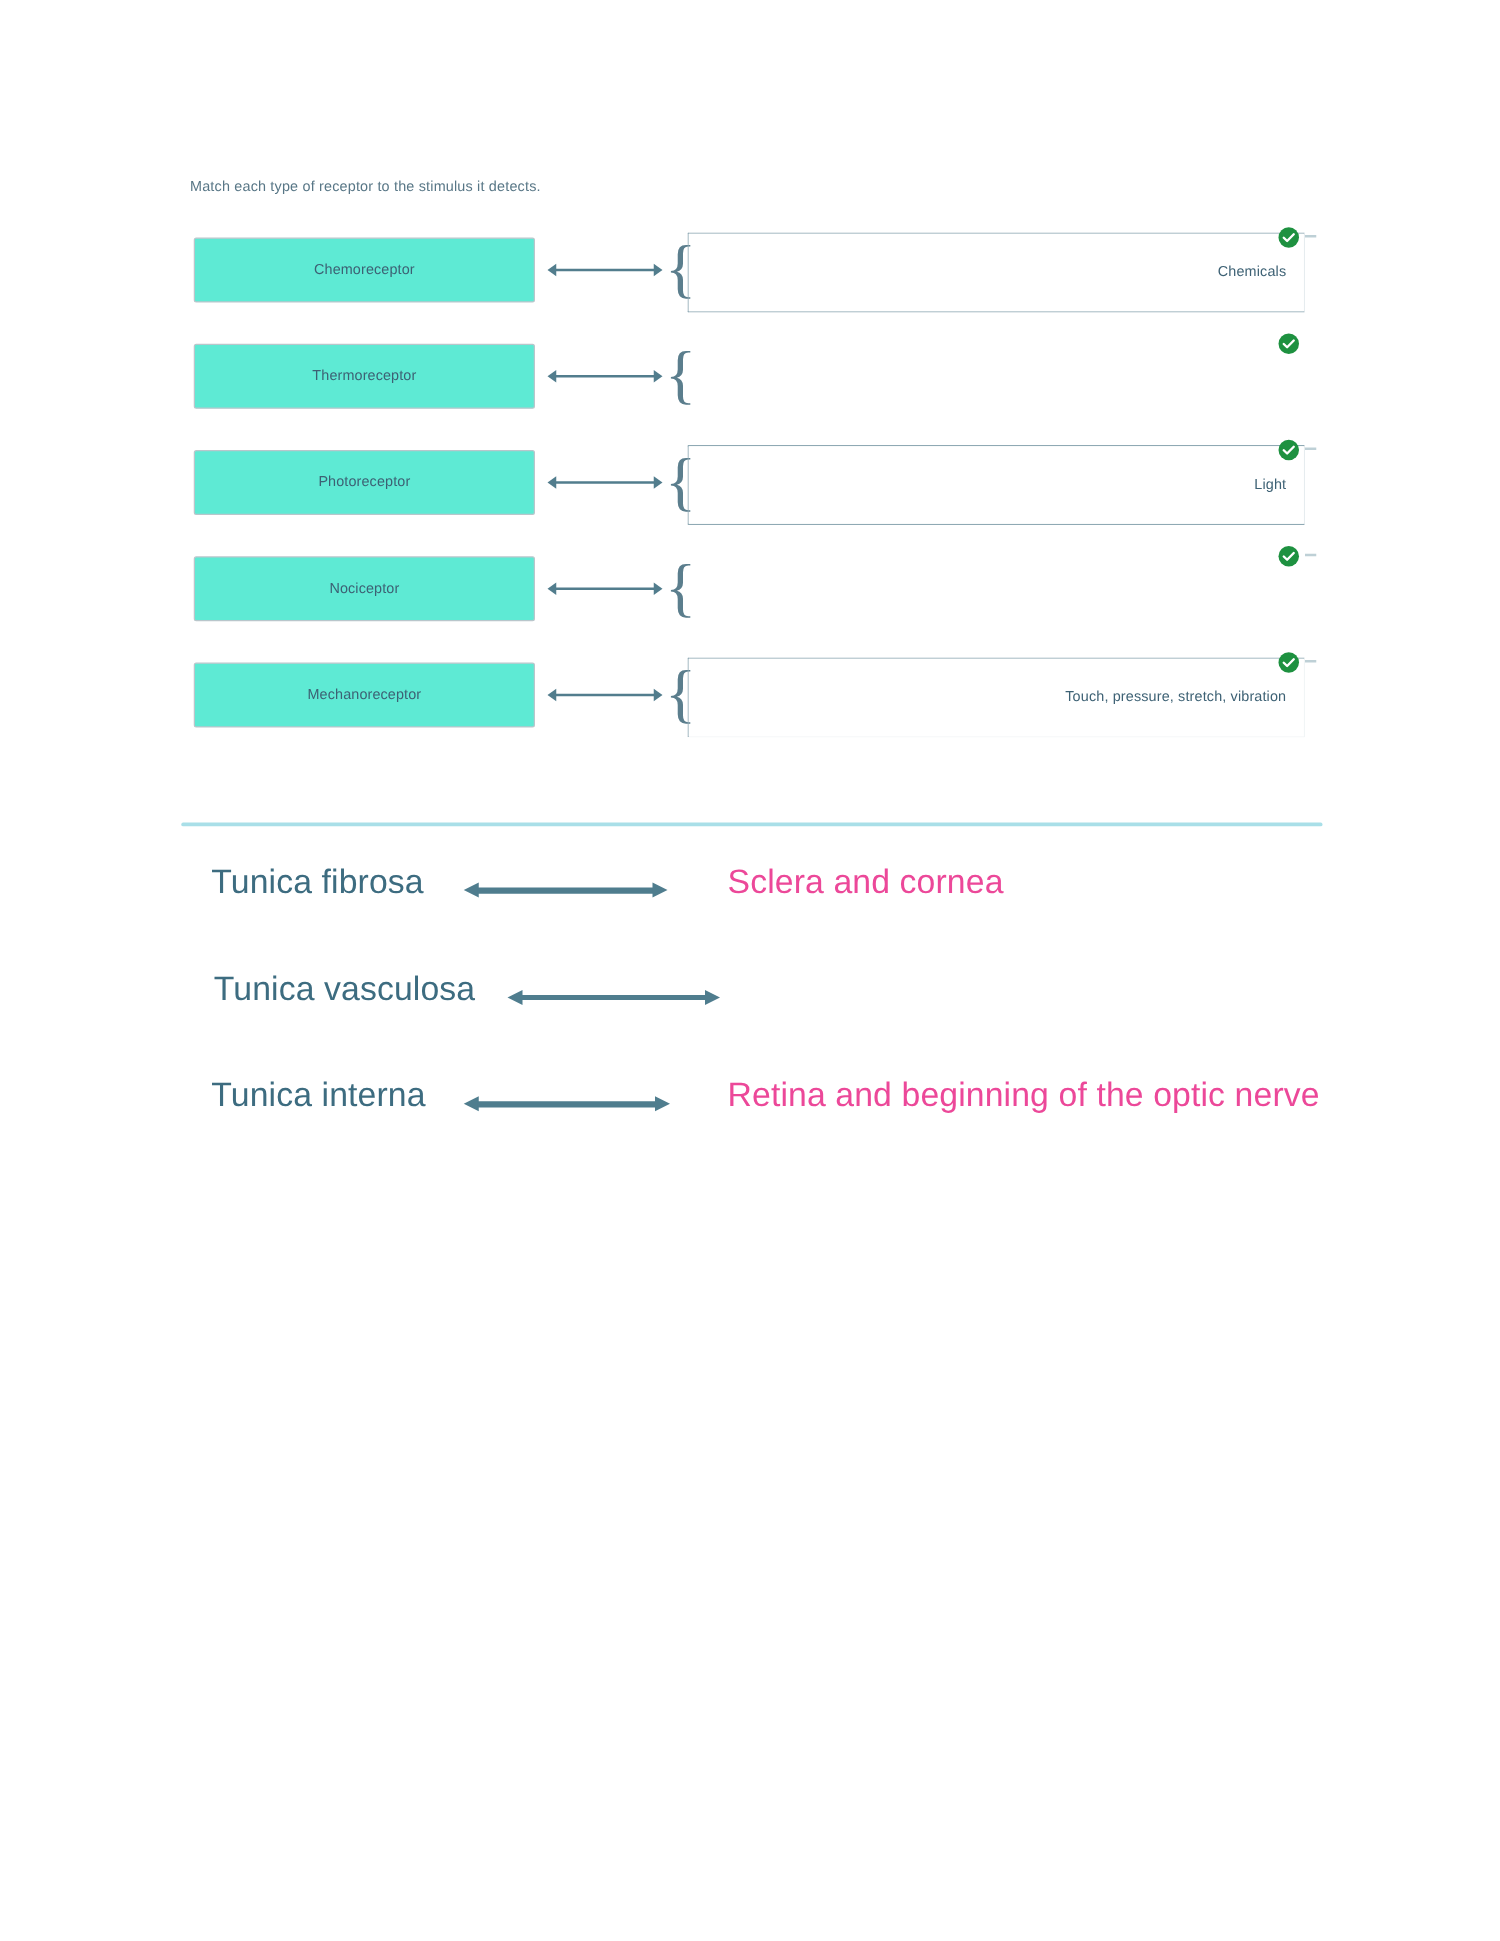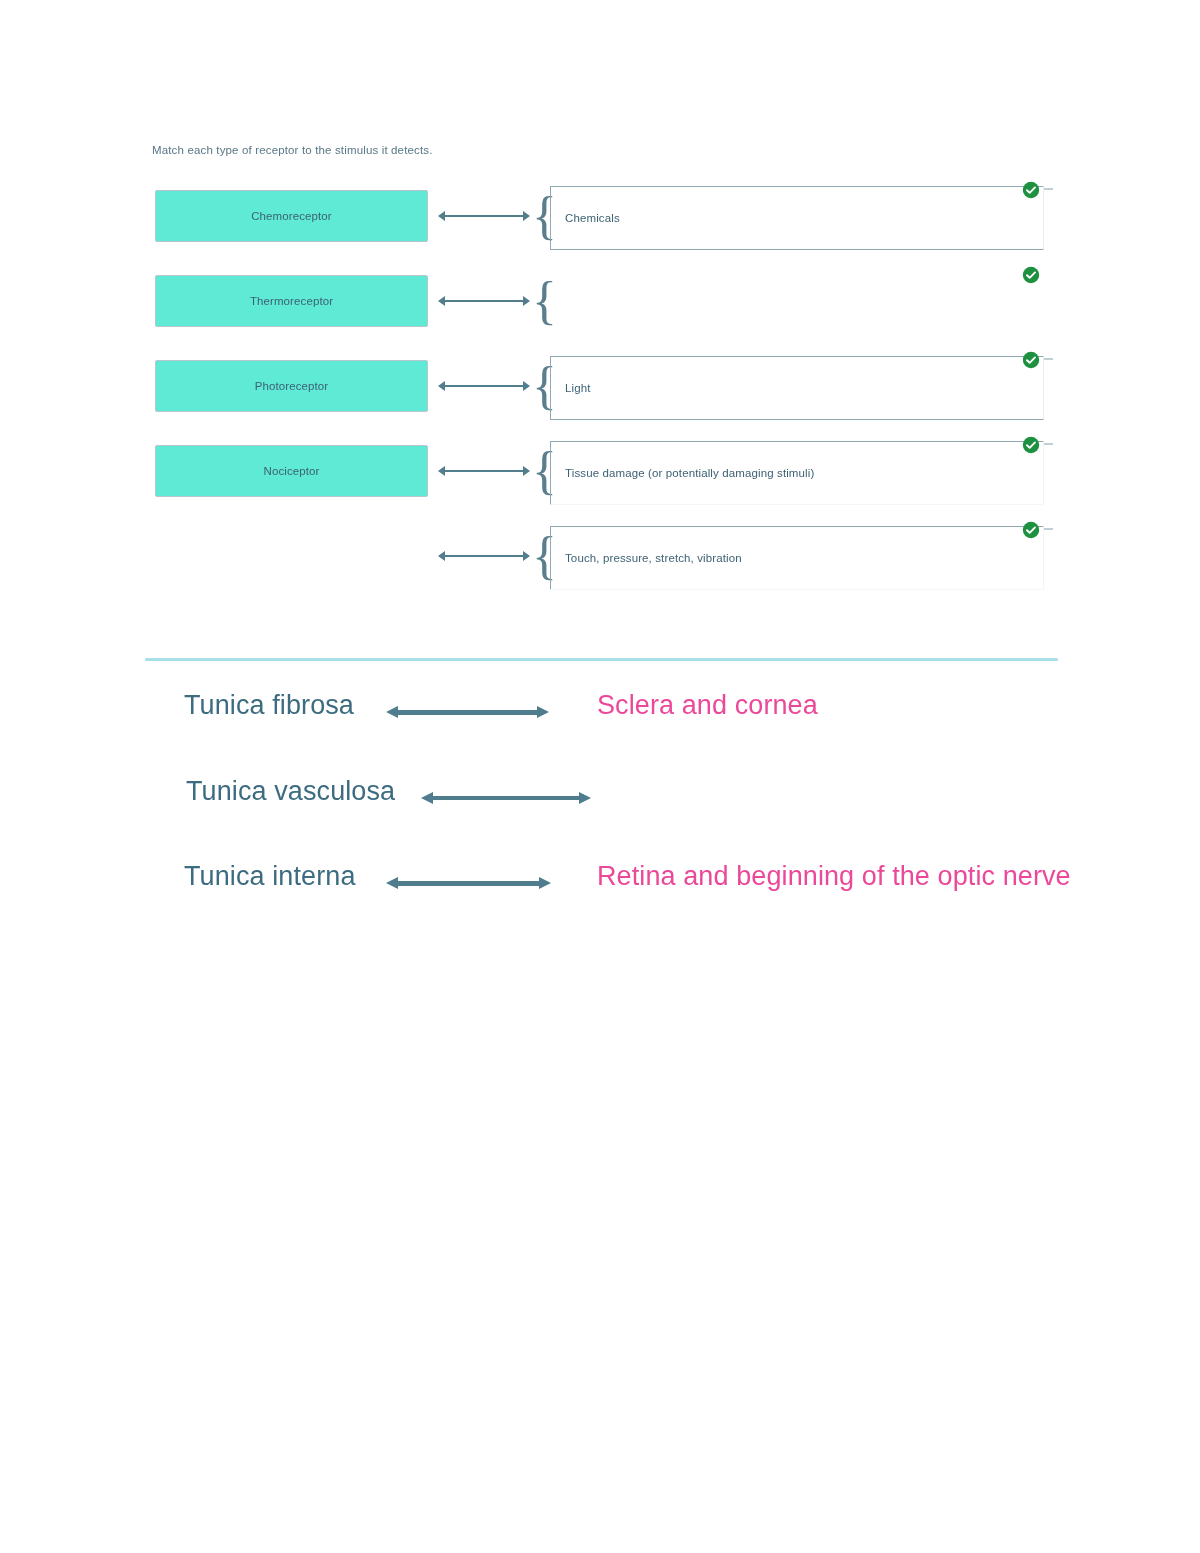--- a/index.html
+++ b/index.html
@@ -113,21 +113,21 @@
     position: absolute;
     left: 550px;
     top: -4px;
     width: 494px;
     height: 64px;
     box-sizing: border-box;
     border: 1px solid #8fa9b4;
     border-radius: 1px;
     display: flex;
     align-items: center;
-    justify-content: flex-start;
+    justify-content: flex-end;
   }
   
   .answer-box.fade-all {
     border-top-color: rgba(143,169,180,0.05);
     border-right-color: rgba(143,169,180,0.05);
     border-bottom-color: rgba(143,169,180,0.06);
   }
   .answer-box.fade-bottom {
     border-bottom-color: rgba(143,169,180,0.10);
     border-right-color: rgba(143,169,180,0.12);
@@ -173,21 +173,20 @@
     background: #a9dfe8;
     border-radius: 2px;
   }
 
   
   .tunica-rows {
     position: absolute;
     left: 0;
     top: 690px;
     width: 992px;
-    padding-left: 15px;
   }
   .tunica-row {
     position: relative;
     height: 85.5px;
   }
   .tunica-term {
     position: absolute;
     top: 0;
     font-size: 27px;
     color: #3d6c80;
@@ -300,33 +299,33 @@
     <div class="match-row">
       <div class="term-chip">
         <span class="term-chip-label">Nociceptor</span>
       </div>
       <div class="arrow">
         <span class="head left"></span>
         <span class="shaft"></span>
         <span class="head right"></span>
       </div>
       <div class="brace">{</div>
-      <div class="answer-box fade-bottom">
-        <span class="answer-label">Tissue damage (or potentially damaging stimuli)</span>
-      </div>
       <div class="badge-correct">
         <svg width="18" height="18" viewBox="0 0 18 18">
           <circle cx="9" cy="9" r="8.2" fill="#1e9140"></circle>
           <path d="M5 9.2 L7.7 11.8 L13 6.4" stroke="#ffffff" stroke-width="1.9" fill="none" stroke-linecap="round" stroke-linejoin="round"></path>
         </svg>
       </div>
       <div class="badge-tail"></div>
     </div>
 
     <div class="match-row">
+      <div class="term-chip">
+        <span class="term-chip-label">Mechanoreceptor</span>
+      </div>
       <div class="arrow">
         <span class="head left"></span>
         <span class="shaft"></span>
         <span class="head right"></span>
       </div>
       <div class="brace">{</div>
       <div class="answer-box fade-bottom">
         <span class="answer-label">Touch, pressure, stretch, vibration</span>
       </div>
       <div class="badge-correct">

